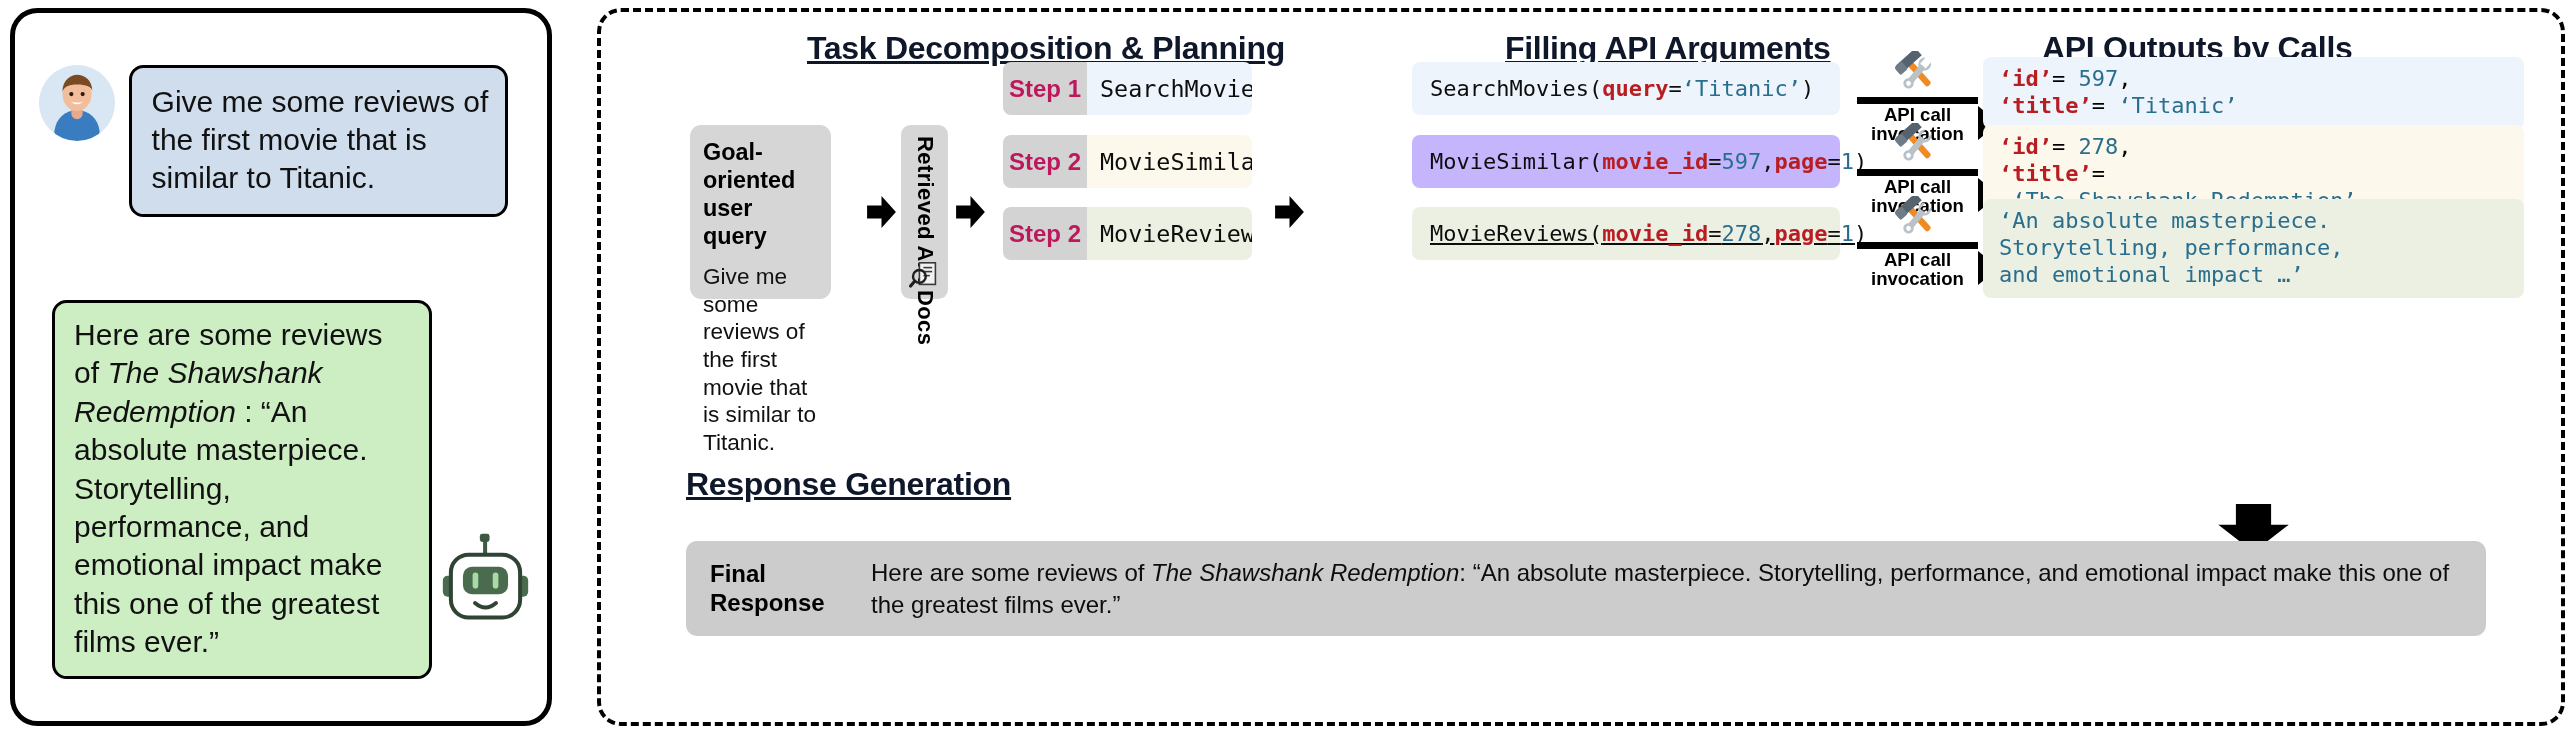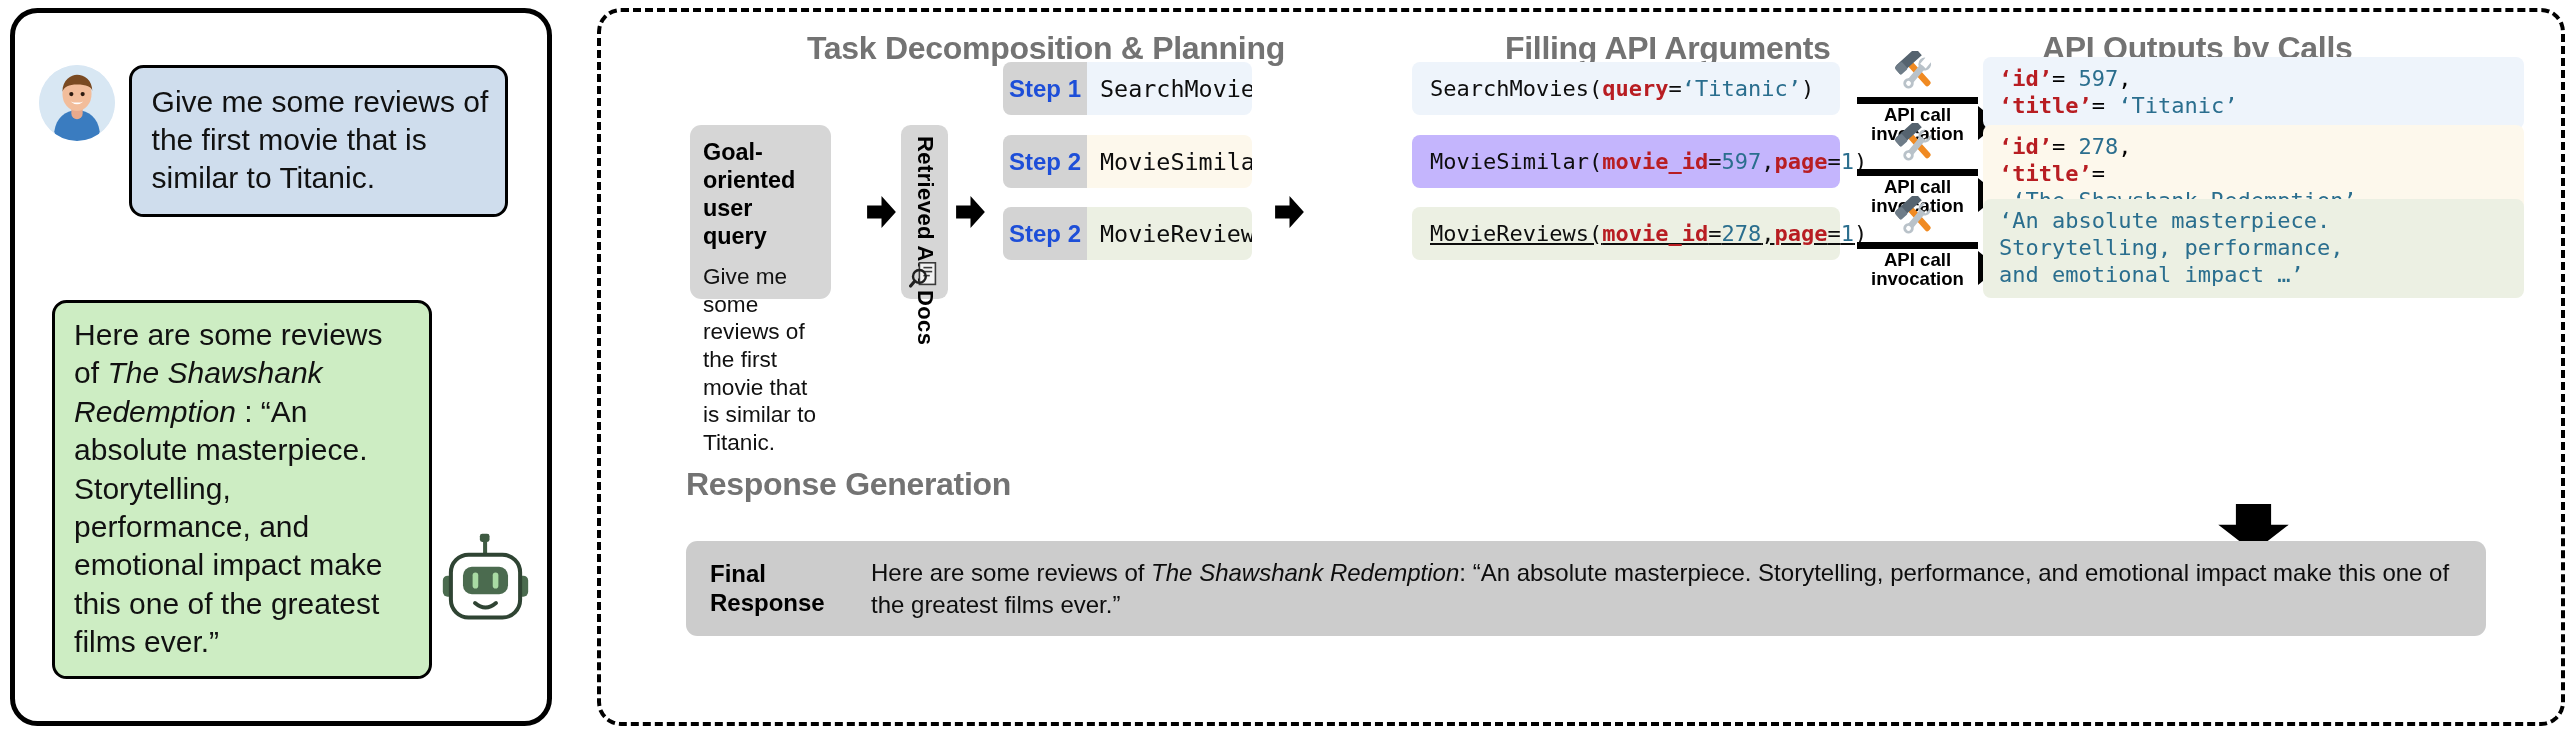--- a/index.html
+++ b/index.html
@@ -93,23 +93,24 @@
     border: 4px dashed #000000;
     border-radius: 24px;
     background: #ffffff;
     box-sizing: border-box;
   }
 
   .col-title {
     position: absolute;
     font-size: 32px;
     font-weight: bold;
-    color: #737373;
+    color: #0f172a;
     white-space: nowrap;
     letter-spacing: -0.3px;
+    text-decoration: underline;
   }
   #title-decomp { left: 206px; top: 18px; }
   #title-args   { left: 904px; top: 18px; }
   #title-out    { left: 1441px; top: 18px; }
   #title-resp   { left: 85px; top: 454px; }
 
   
   #goal-box {
     position: absolute;
     left: 89px;
@@ -179,21 +180,21 @@
     align-items: stretch;
   }
   .step-badge {
     flex: 0 0 84px;
     background: #d3d3d3;
     display: flex;
     align-items: center;
     justify-content: center;
     font-size: 24px;
     font-weight: bold;
-    color: #1d4ed8;
+    color: #be185d;
   }
   .step-api {
     flex: 1 1 auto;
     display: flex;
     align-items: center;
     padding-left: 13px;
     font-family: "DejaVu Sans Mono", monospace;
     font-size: 23.4px;
     color: #0d0d0d;
   }

